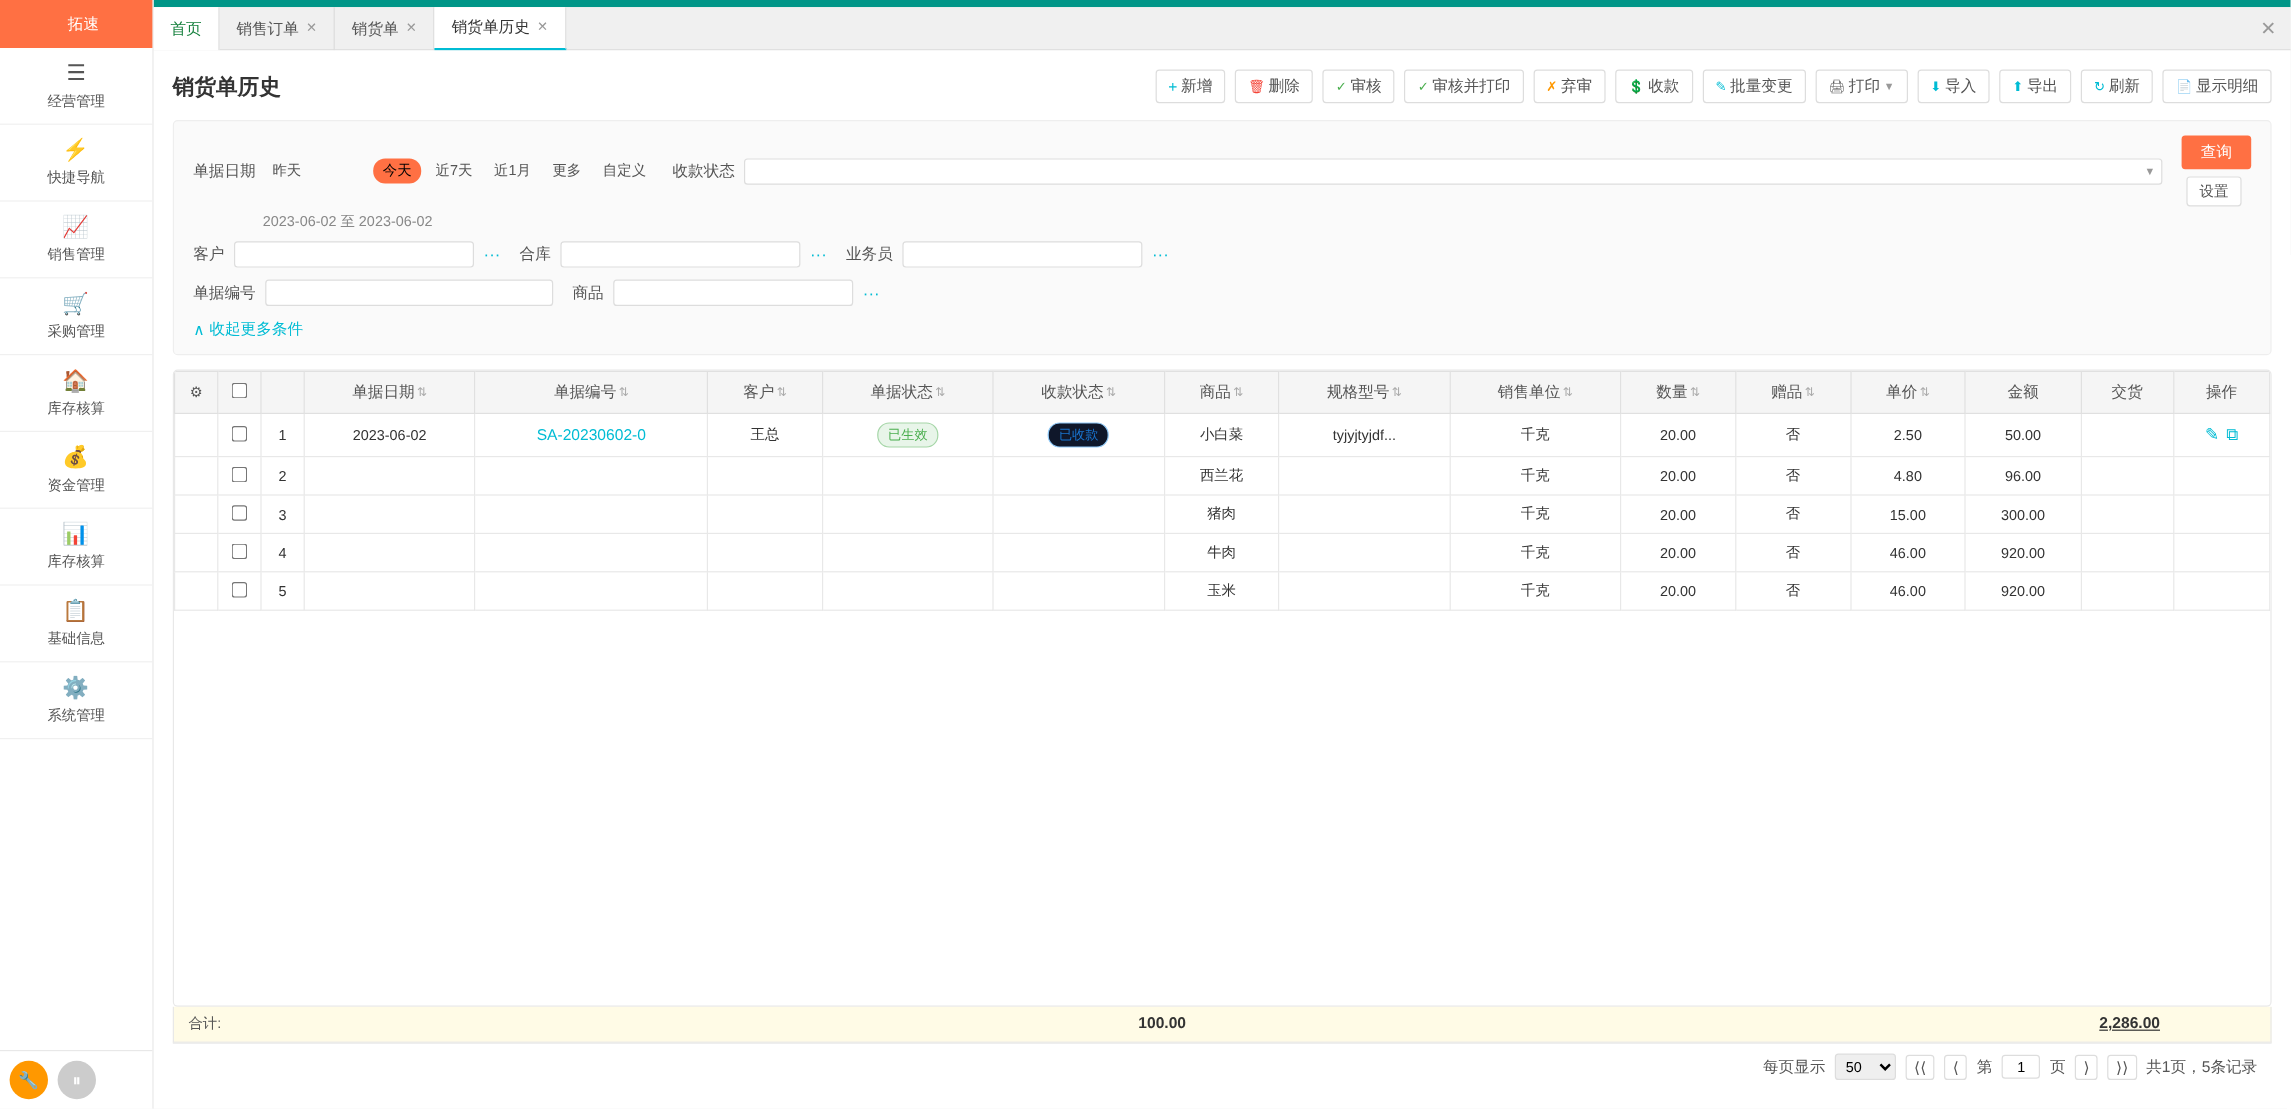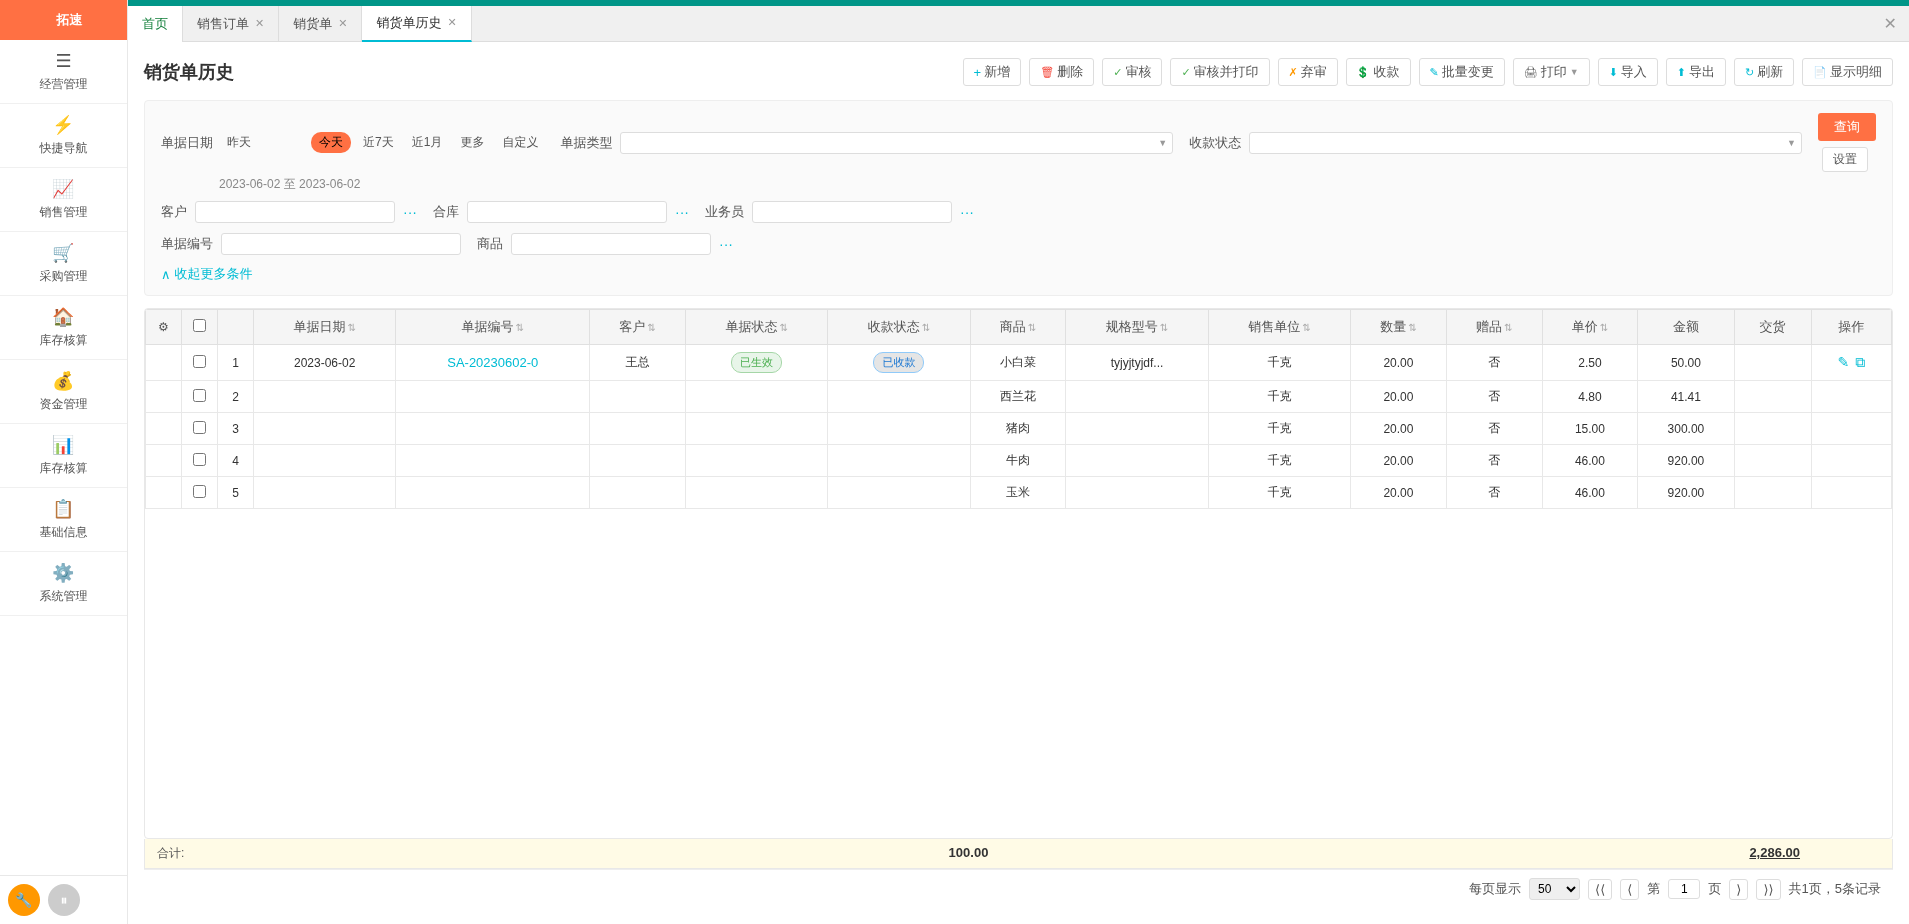--- a/index.html
+++ b/index.html
@@ -15,21 +15,21 @@
       flex-shrink: 0;
     }
     .sidebar-logo {
       height: 40px;
       background: #ff7043;
       display: flex;
       align-items: center;
       justify-content: center;
       color: white;
       font-size: 14px;
-      font-weight: bold;
+      font-weight: normal;
       padding-left: 12px;
     }
     .sidebar-item {
       display: flex;
       flex-direction: column;
       align-items: center;
       padding: 10px 4px;
       cursor: pointer;
       color: #555;
       border-bottom: 1px solid #f0f0f0;
@@ -252,21 +252,21 @@
     }
     .col-sort { display: flex; align-items: center; justify-content: center; gap: 2px; }
     .sort-icon { color: #aaa; font-size: 10px; }
     .badge {
       display: inline-block;
       padding: 2px 8px;
       border-radius: 10px;
       font-size: 11px;
     }
     .badge-green { background: #e8f5e9; color: #4caf50; border: 1px solid #a5d6a7; }
-    .badge-blue { background: #e5e5e5; color: #1976d2; border: 1px solid #90caf9; }
+    .badge-blue { background: #0f172a; color: #1976d2; border: 1px solid #90caf9; }
     .action-icons { display: flex; gap: 6px; justify-content: center; }
     .action-icon { color: #00bcd4; cursor: pointer; font-size: 14px; }
 
     
     .table-footer {
       background: #fffbe6;
       border: 1px solid #e8e8e8;
       border-top: none;
       padding: 6px 12px;
       display: flex;
@@ -518,28 +518,20 @@
           <div class="date-range">
             <span class="date-tab">昨天</span>
             <span class="date-tab active">今天</span>
             <span class="date-tab">近7天</span>
             <span class="date-tab">近1月</span>
             <span class="date-tab">更多</span>
             <span class="date-tab">自定义</span>
           </div>
         </div>
 
-        <div class="filter-group" style="flex:1; min-width:200px;">
-          <span class="filter-label">单据类型</span>
-          <div class="select-wrapper" style="flex:1;">
-            <select class="filter-select" style="width:100%;min-width:180px;">
-              <option value=""></option>
-            </select>
-          </div>
-        </div>
 
         <div class="filter-group" style="flex:1; min-width:200px;">
           <span class="filter-label">收款状态</span>
           <div class="select-wrapper" style="flex:1;">
             <select class="filter-select" style="width:100%;min-width:180px;">
               <option value=""></option>
             </select>
           </div>
         </div>
 
@@ -711,21 +703,21 @@
               <td></td>
               <td></td>
               <td></td>
               <td></td>
               <td>西兰花</td>
               <td></td>
               <td>千克</td>
               <td>20.00</td>
               <td>否</td>
               <td>4.80</td>
-              <td>41.41</td>
+              <td>96.00</td>
               <td></td>
               <td></td>
             </tr>
             <tr>
               <td></td>
               <td><input type="checkbox" style=""></td>
               <td>3</td>
               <td></td>
               <td></td>
               <td></td>

